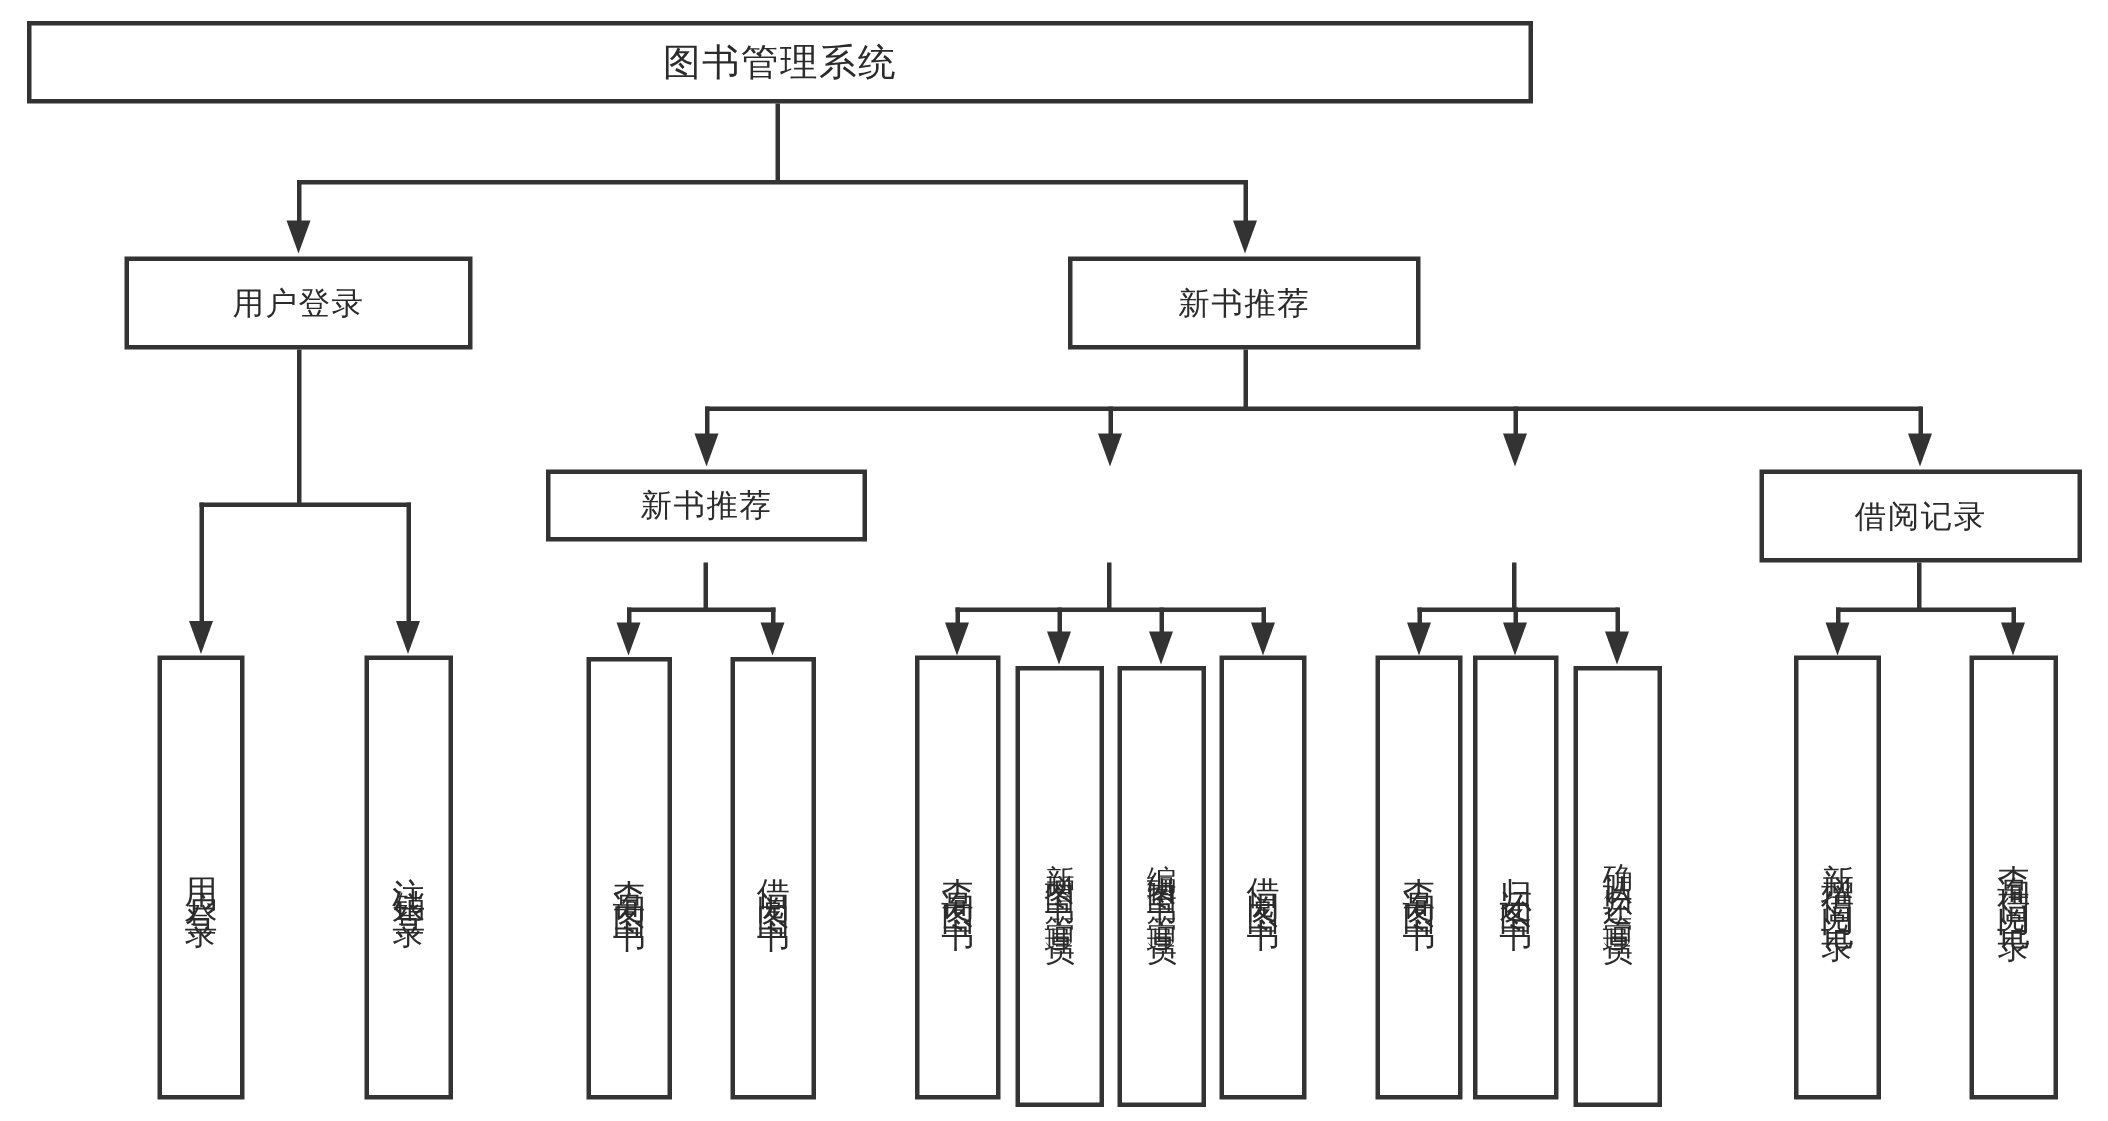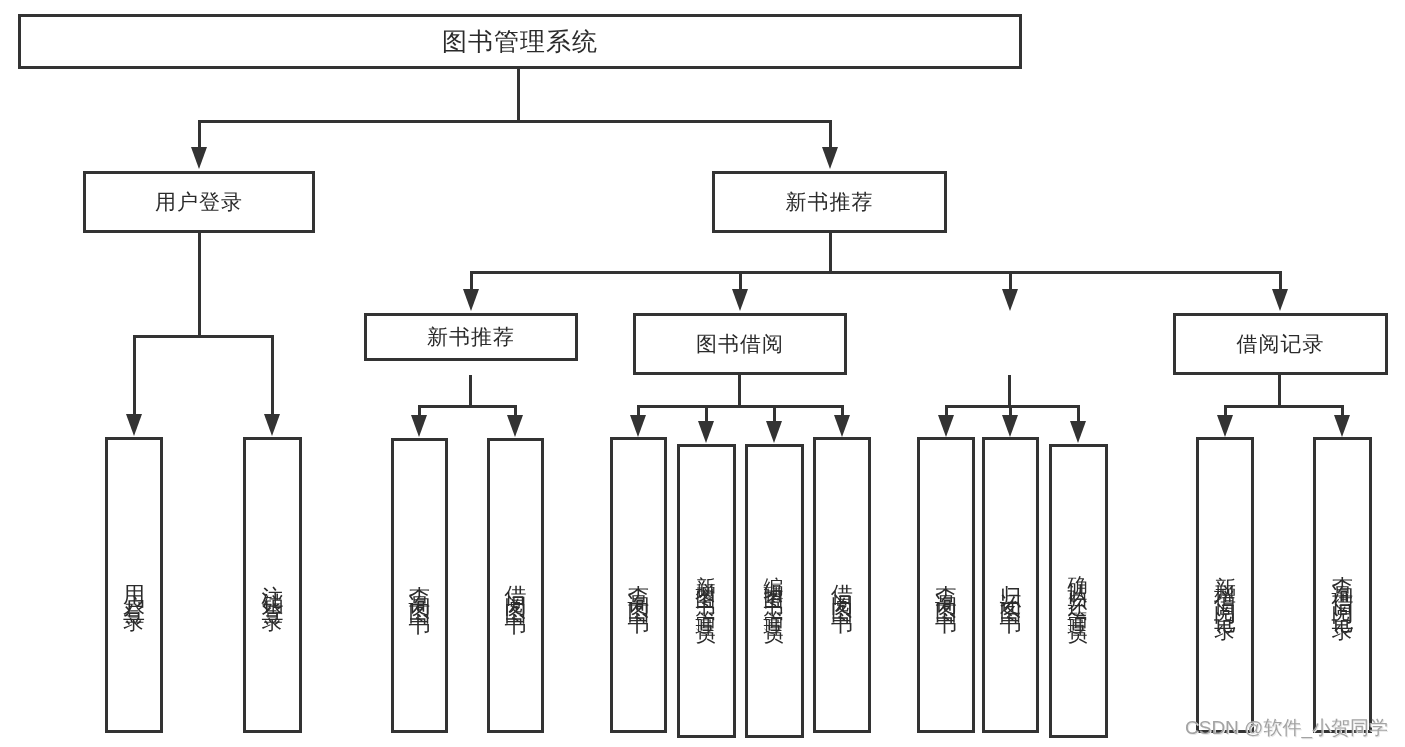--- a/index.html
+++ b/index.html
@@ -95,23 +95,20 @@
   <div class="vl" style="left:739px; top:271px; height:20px;"></div>
   <div class="arrow" style="left:732px; top:289px;"></div>
   <div class="vl" style="left:1009px; top:271px; height:20px;"></div>
   <div class="arrow" style="left:1002px; top:289px;"></div>
   <div class="vl" style="left:1279px; top:271px; height:20px;"></div>
   <div class="arrow" style="left:1272px; top:289px;"></div>
 
   <div class="box" style="left:364px; top:313px; width:214px; height:48px;">
     <span class="h-label">新书推荐</span>
   </div>
-  <div class="box" style="left:633px; top:313px; width:214px; height:62px;">
-    <span class="h-label">图书借阅</span>
-  </div>
   <div class="box" style="left:1173px; top:313px; width:215px; height:62px;">
     <span class="h-label">借阅记录</span>
   </div>
 
   <div class="vl" style="left:469px; top:375px; height:33px;"></div>
   <div class="hl" style="left:418px; top:405px; width:99px;"></div>
   <div class="vl" style="left:418px; top:405px; height:13px;"></div>
   <div class="arrow" style="left:411px; top:415px;"></div>
   <div class="vl" style="left:514px; top:405px; height:13px;"></div>
   <div class="arrow" style="left:507px; top:415px;"></div>
@@ -180,15 +177,14 @@
     <span class="v-label tight">确认归还（管理员）</span>
   </div>
 
   <div class="box" style="left:1196px; top:437px; width:58px; height:296px;">
     <span class="v-label">新增借阅记录</span>
   </div>
   <div class="box" style="left:1313px; top:437px; width:59px; height:296px;">
     <span class="v-label">查询借阅记录</span>
   </div>
 
-  <div class="watermark">CSDN @软件_小贺同学</div>
 
 </div>
 
 </body></html>

